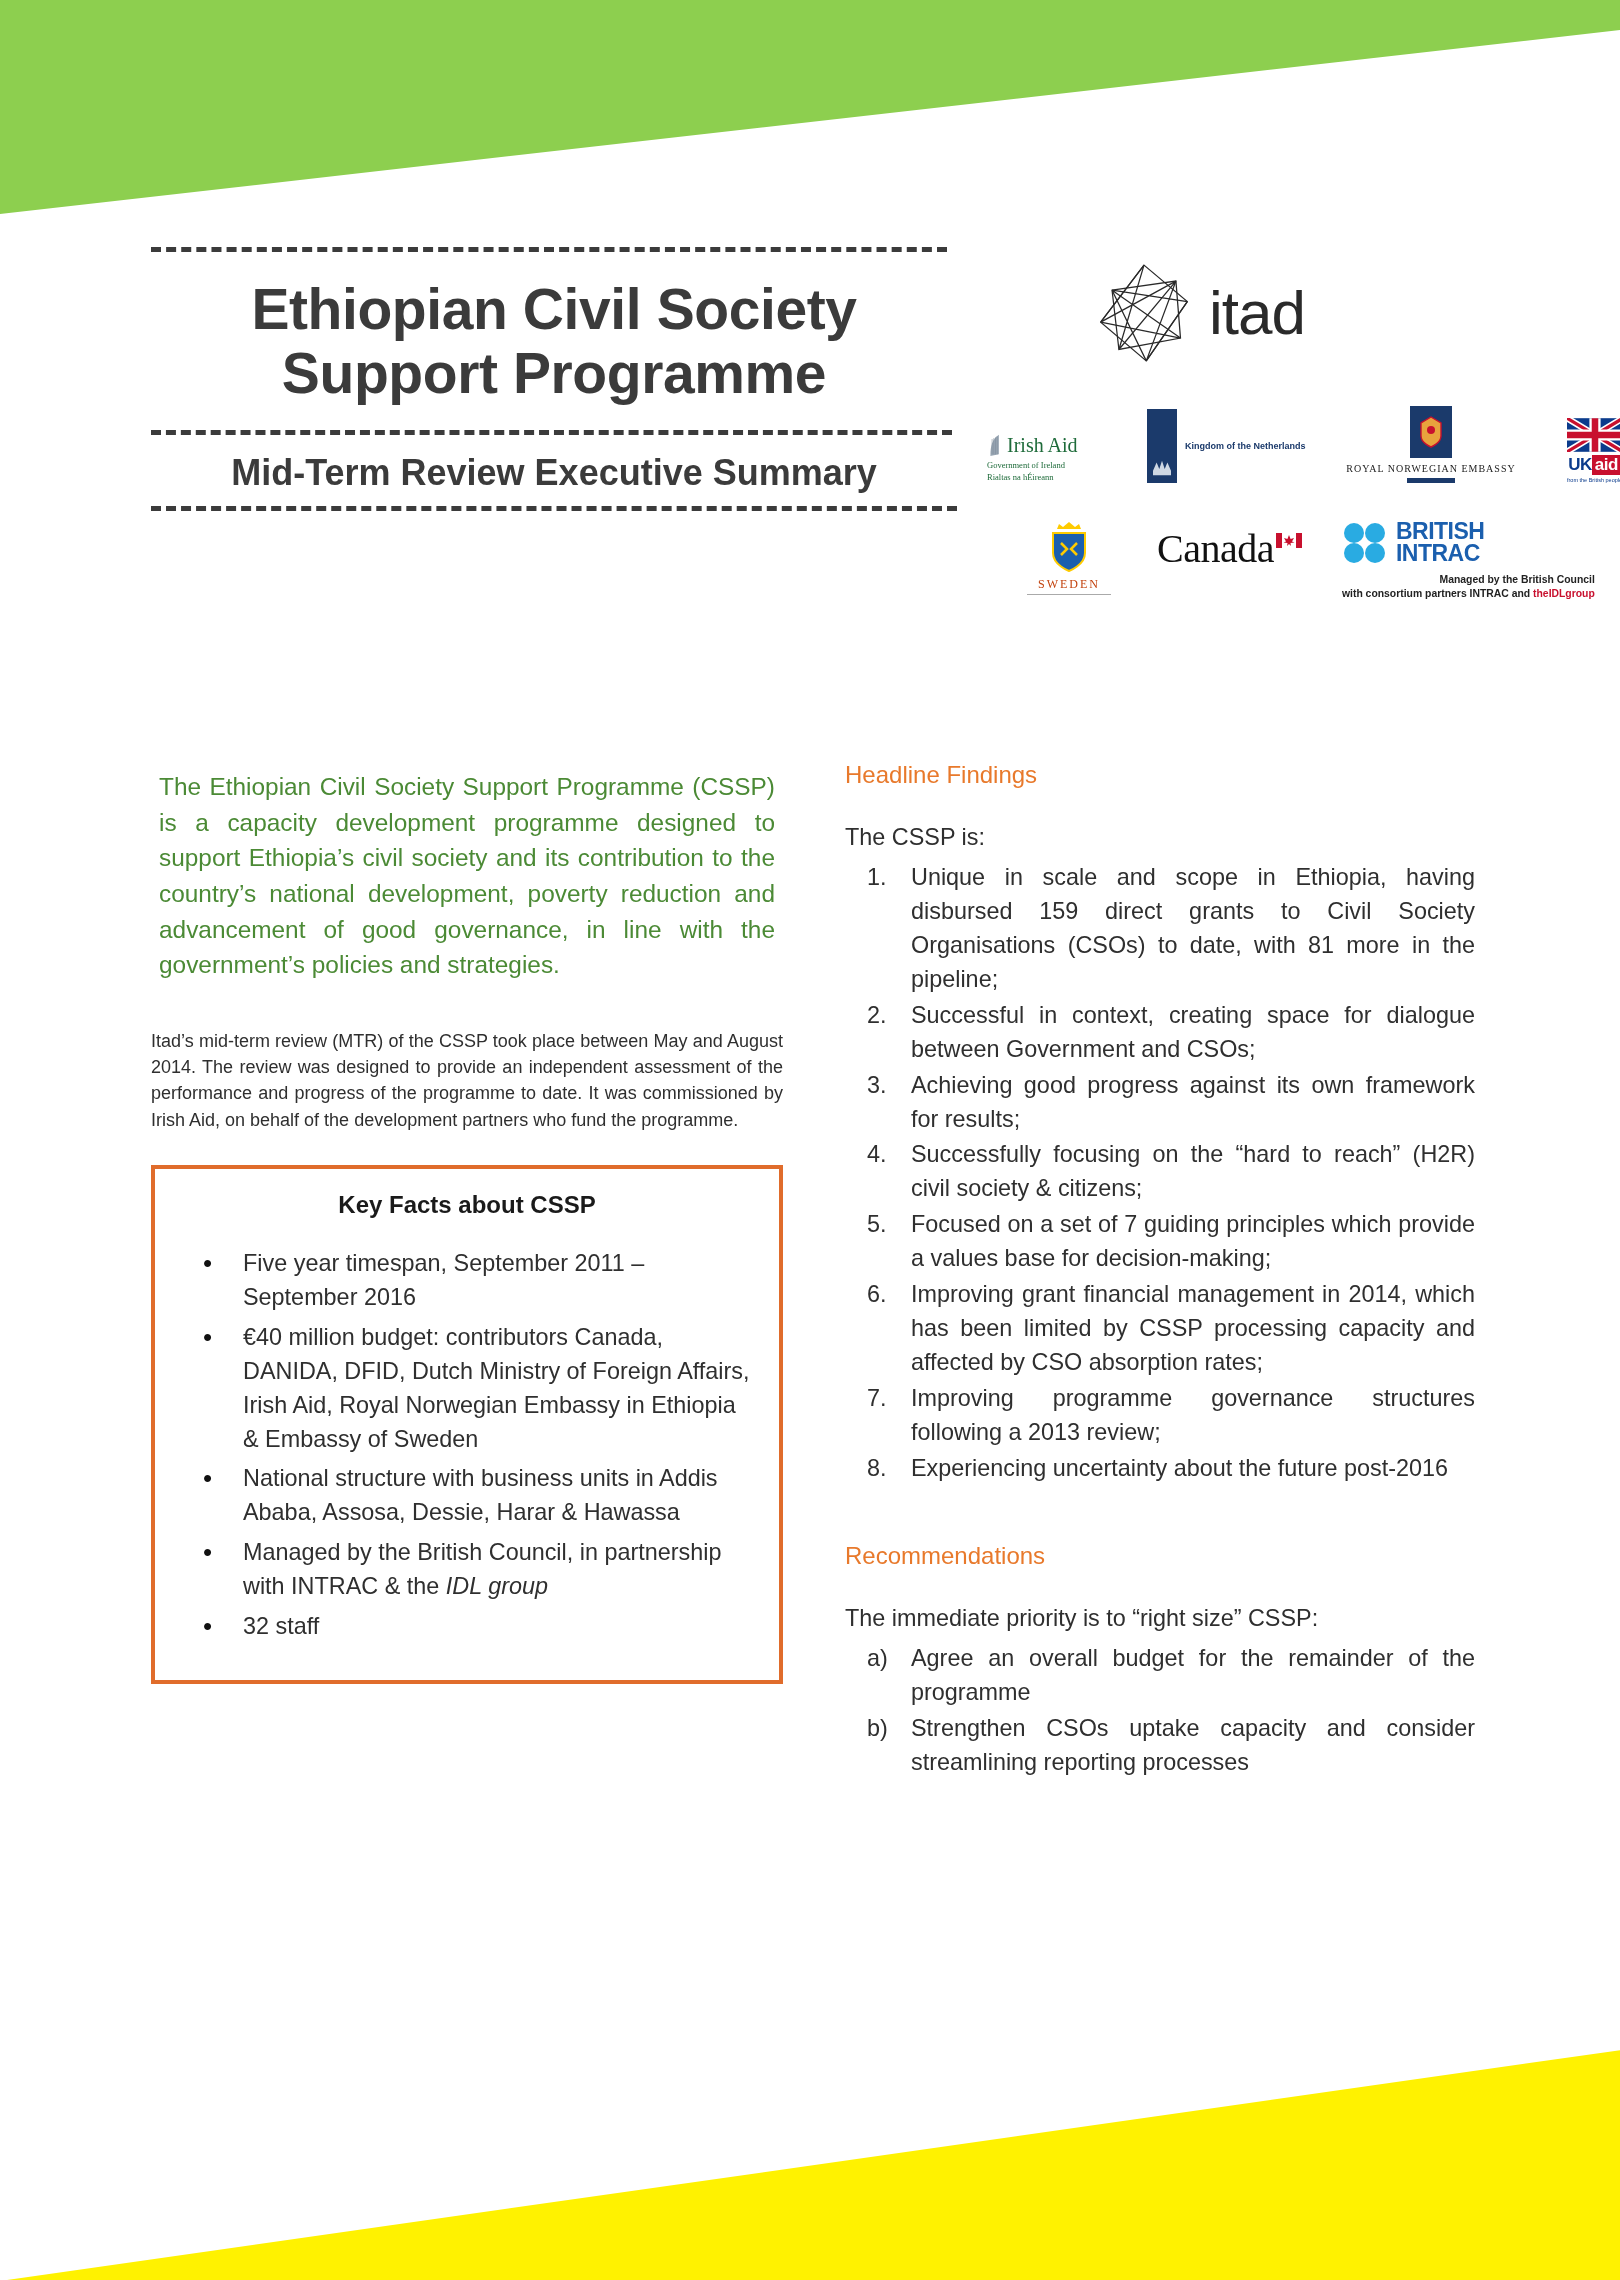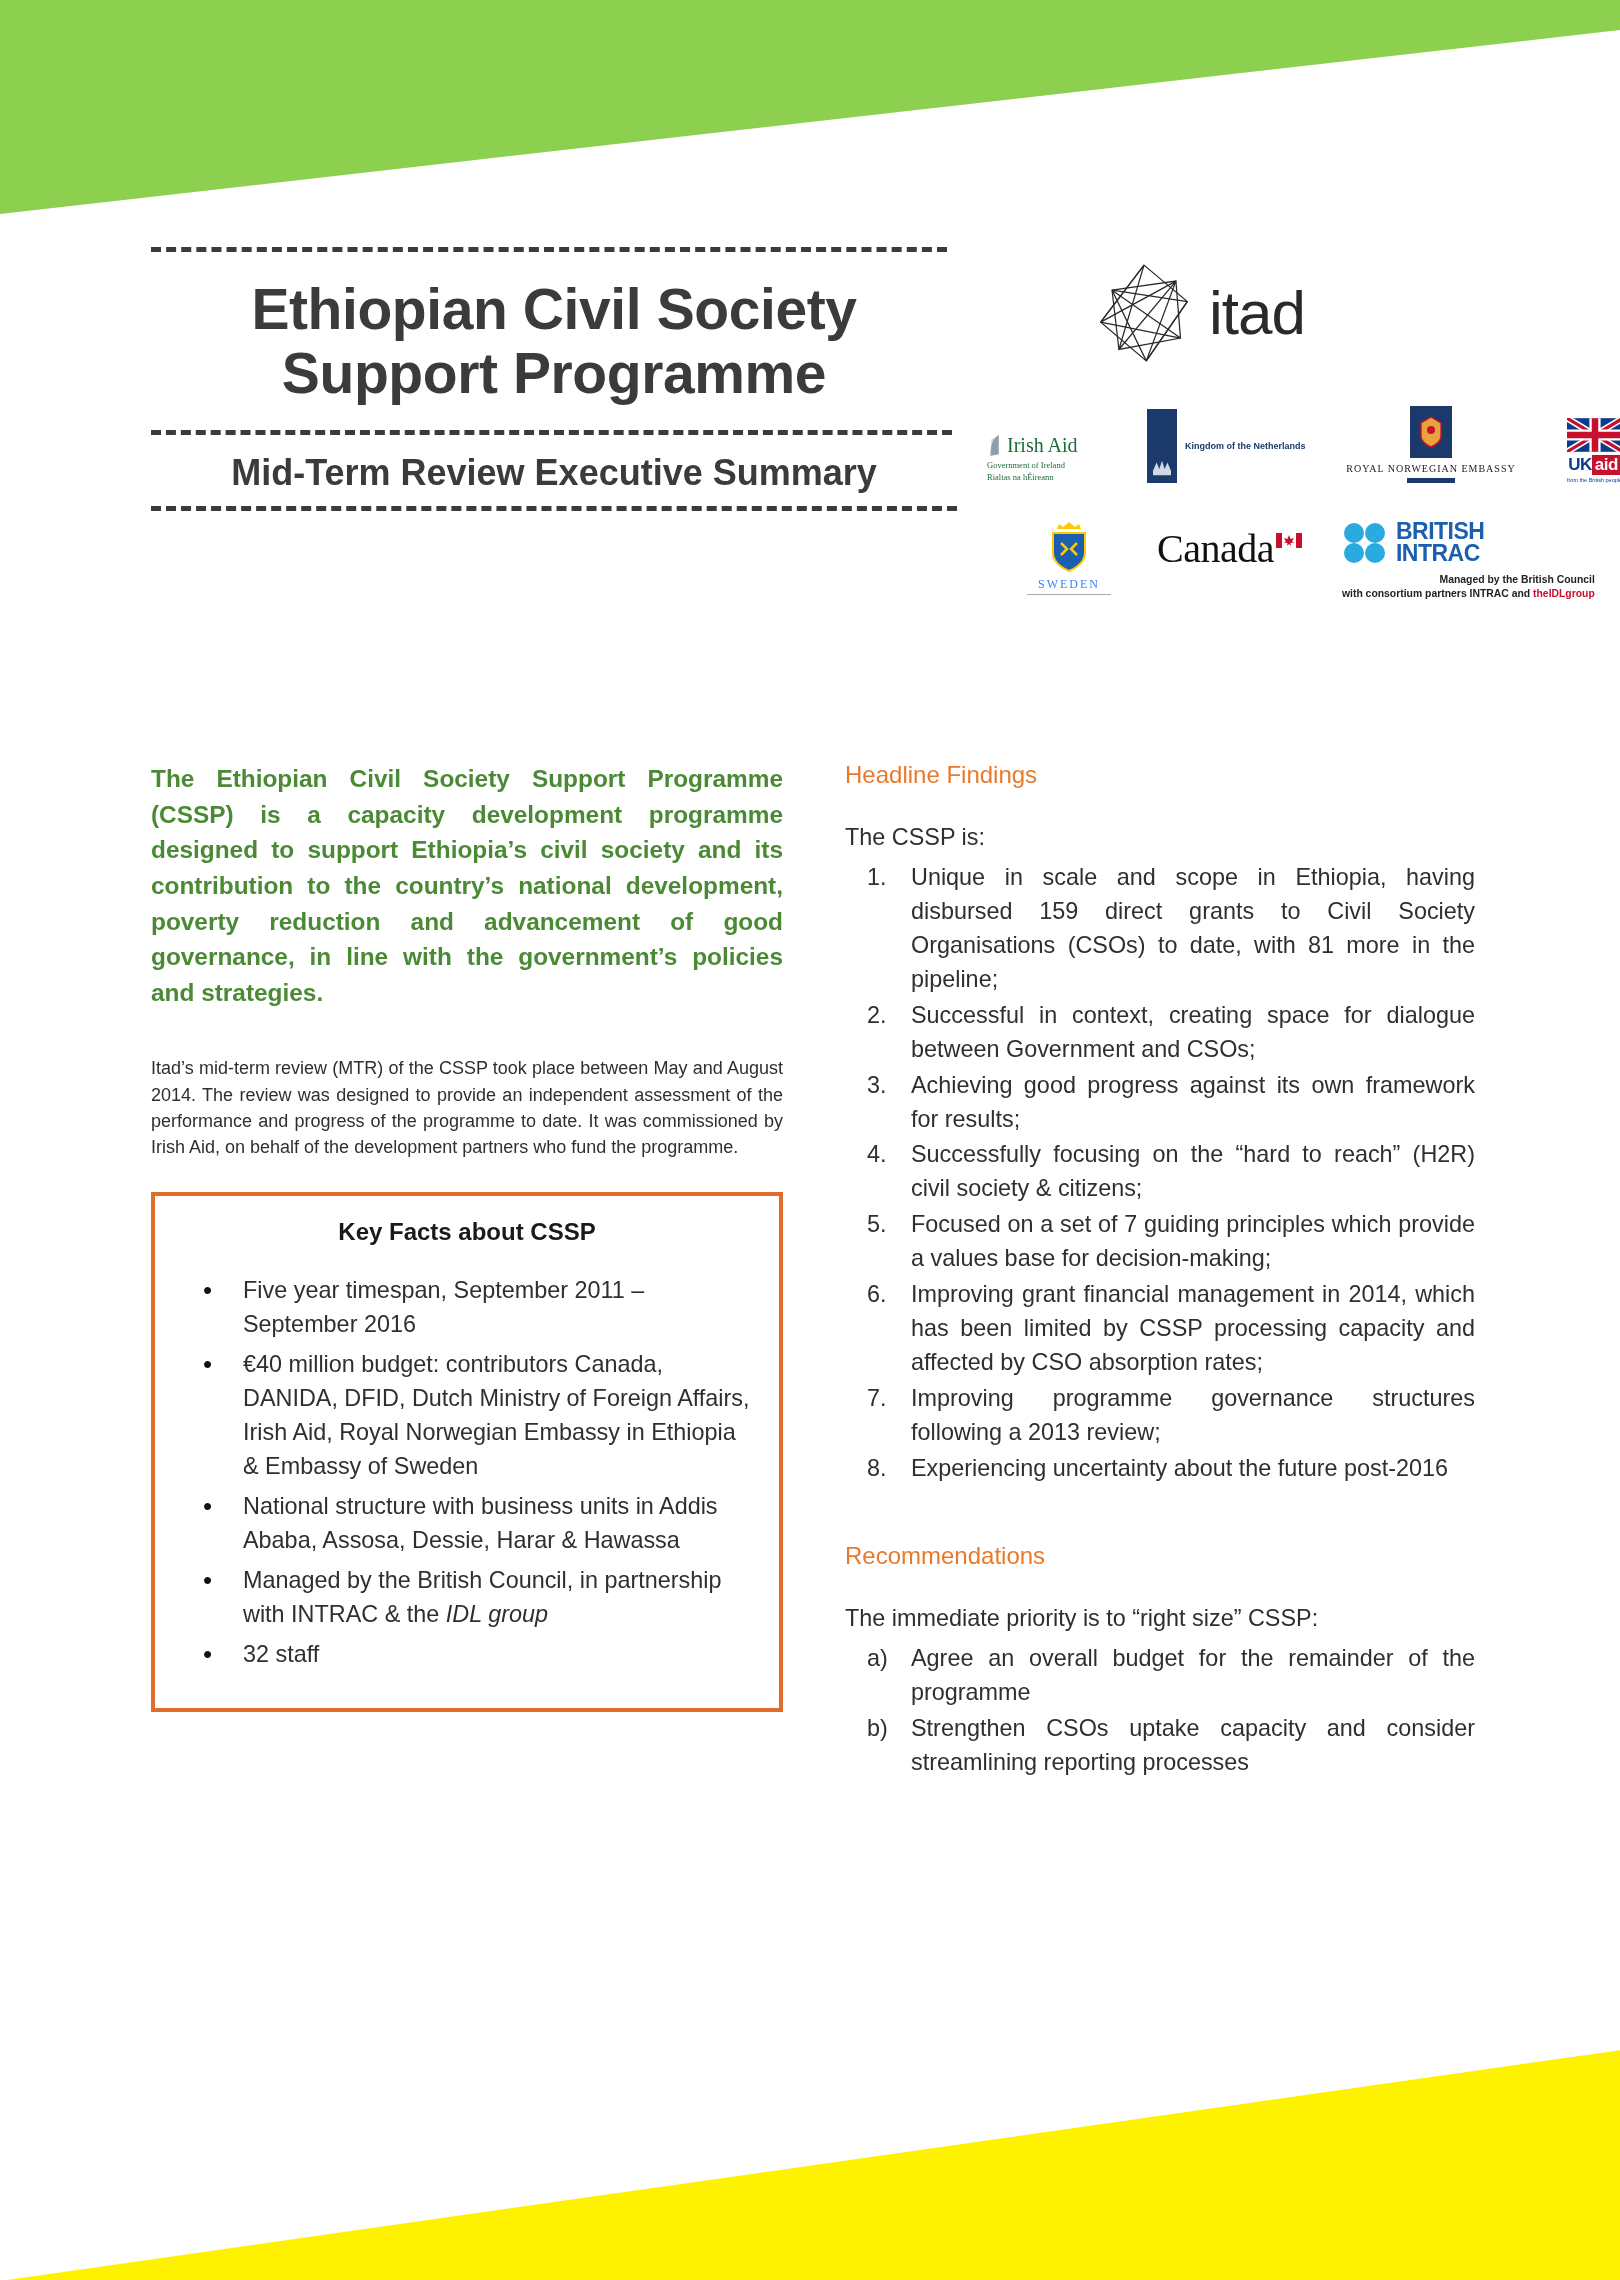--- a/index.html
+++ b/index.html
@@ -176,21 +176,21 @@
     font-size: 17px; font-weight: bold; color: #ffffff;
     background: #C8102E; padding: 0 3px; letter-spacing: -0.5px;
   }
   .uk-sub { font-size: 5.5px; color: #0B3B8C; margin-top: 2px; }
 
   
   .sweden { display: flex; flex-direction: column; align-items: center; width: 96px; }
   .sw-crest { width: 48px; height: 54px; }
   .sw-text {
     font-family: "Liberation Serif", serif;
-    font-size: 12px; color: #3b82f6; letter-spacing: 2px; margin-top: 2px;
+    font-size: 12px; color: #c2410c; letter-spacing: 2px; margin-top: 2px;
   }
   .sw-line { width: 84px; height: 1px; background: #aaa; margin-top: 2px; }
 
   
   .canada { display: flex; align-items: flex-start; padding-top: 8px; }
   .ca-word {
     font-family: "Liberation Serif", serif;
     font-size: 40px; color: #111; letter-spacing: -0.5px; line-height: 1;
   }
   .ca-flag { width: 26px; height: 15px; margin-left: 2px; margin-top: 4px; }
@@ -221,24 +221,24 @@
     width: 1323px;
     display: flex;
     gap: 62px;
   }
   .col-left  { width: 632px; flex: 0 0 632px; }
   .col-right { width: 630px; flex: 0 0 630px; }
 
   .lead {
     color: #4B8A35;
     font-size: 24.4px;
-    font-weight: bold;
+    font-weight: normal;
     line-height: 1.46;
     text-align: justify;
-    margin: 0;
+    margin: 8px;
   }
   .body-para {
     color: #2F2F2F;
     font-size: 18px;
     line-height: 1.46;
     text-align: justify;
     margin: 45px 0 0 0;
   }
 
   

